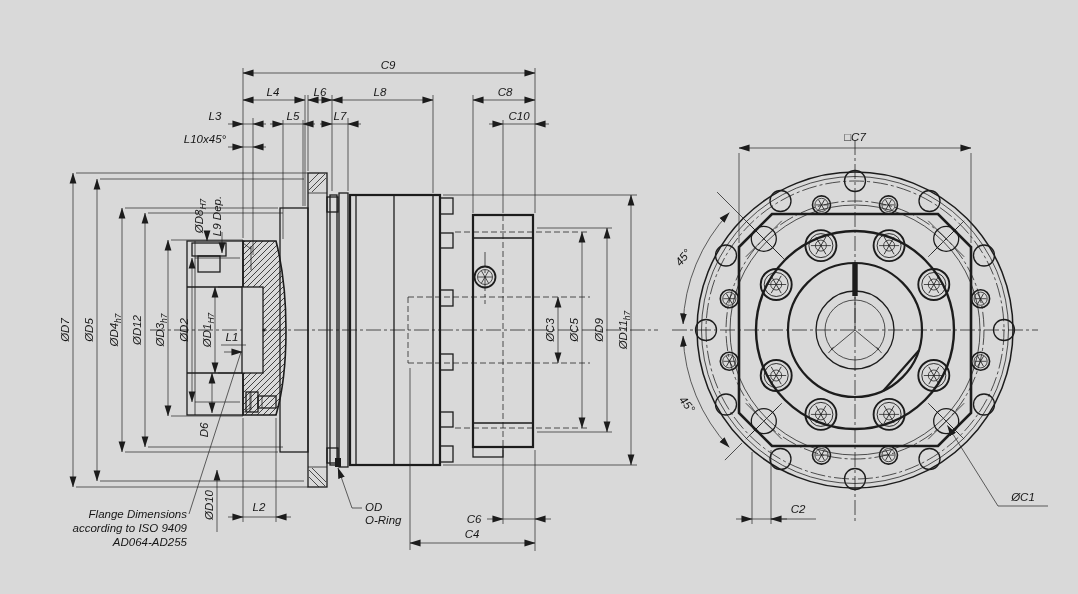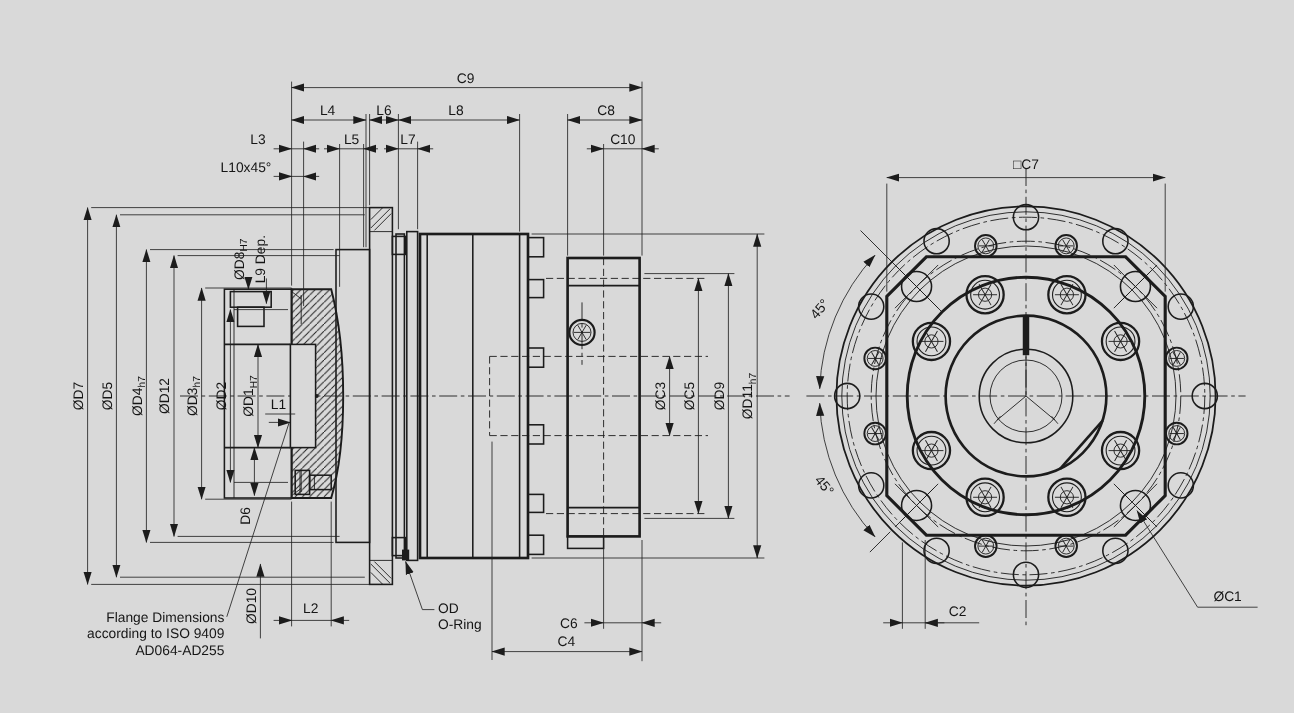--- a/index.html
+++ b/index.html
@@ -1,16 +1,16 @@
 <!DOCTYPE html>
 <html><head>
 <meta charset="utf-8">
 <style>
   html,body{margin:0;padding:0;background:#d9d9d9;}
-  #stage{width:1078px;height:594px;background:#d9d9d9;position:relative;font-family:"Liberation Sans","DejaVu Sans",sans-serif;}
+  #stage{width:1078px;height:594px;background:#d9d9d9;position:relative;font-family:"Liberation Sans","DejaVu Sans",sans-serif;font-style:italic;}
   svg{display:block}
   .s1{stroke:#1c1c1c;fill:none;stroke-width:2.2}
   .s1b{stroke:#1c1c1c;fill:none;stroke-width:2.6}
   .s2{stroke:#1c1c1c;fill:none;stroke-width:1.3}
   .s3{stroke:#1c1c1c;fill:none;stroke-width:0.75}
   .dim{stroke:#222;fill:none;stroke-width:0.7}
   .dash{stroke-dasharray:6 3}
   .cl{stroke-dasharray:15 3 3 3}
   .fillx{fill:#1c1c1c;stroke:none}
   .hf{fill:url(#h);stroke:#1c1c1c;stroke-width:1.6}

